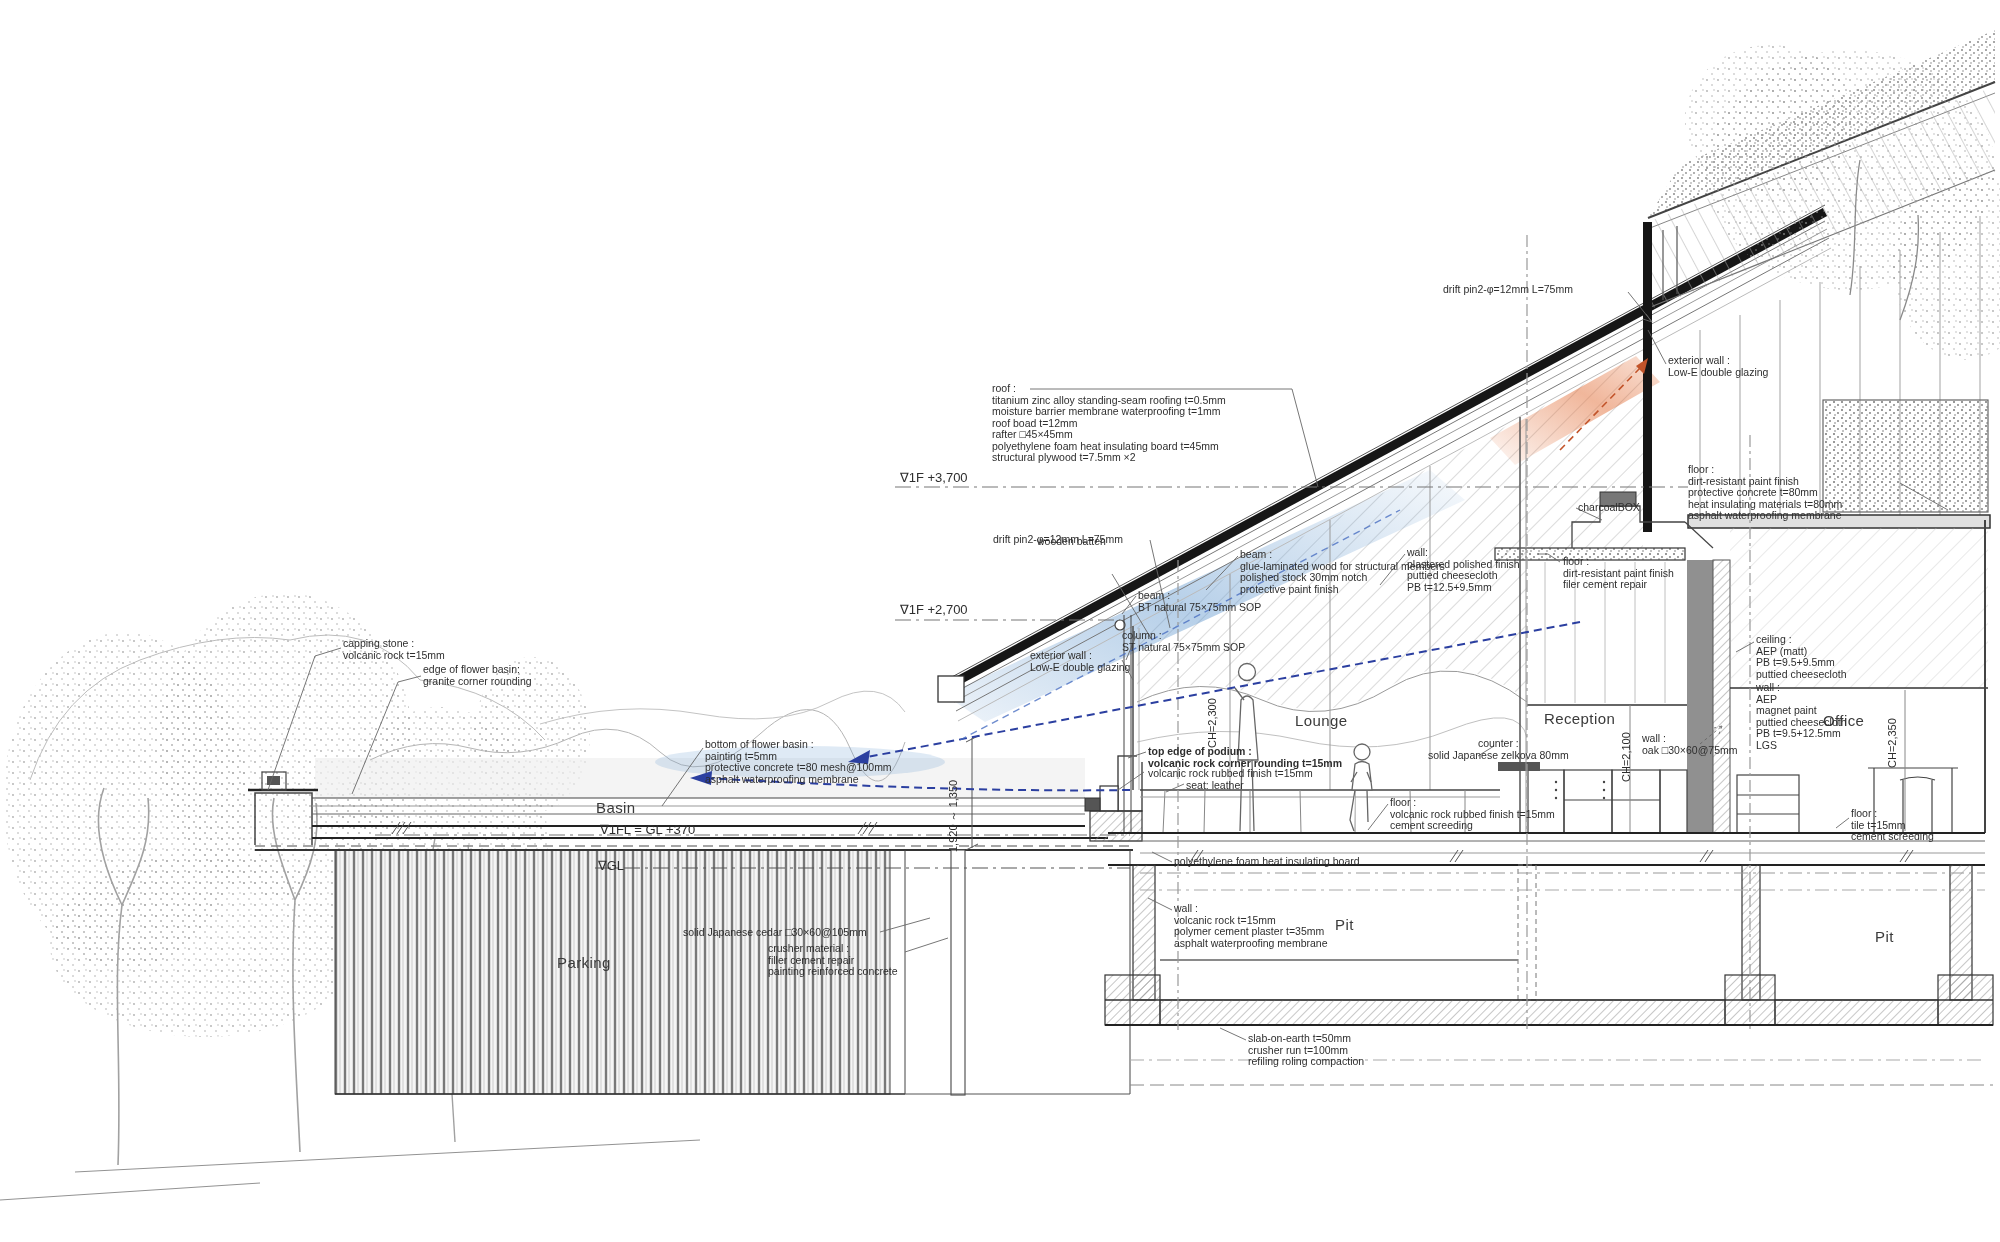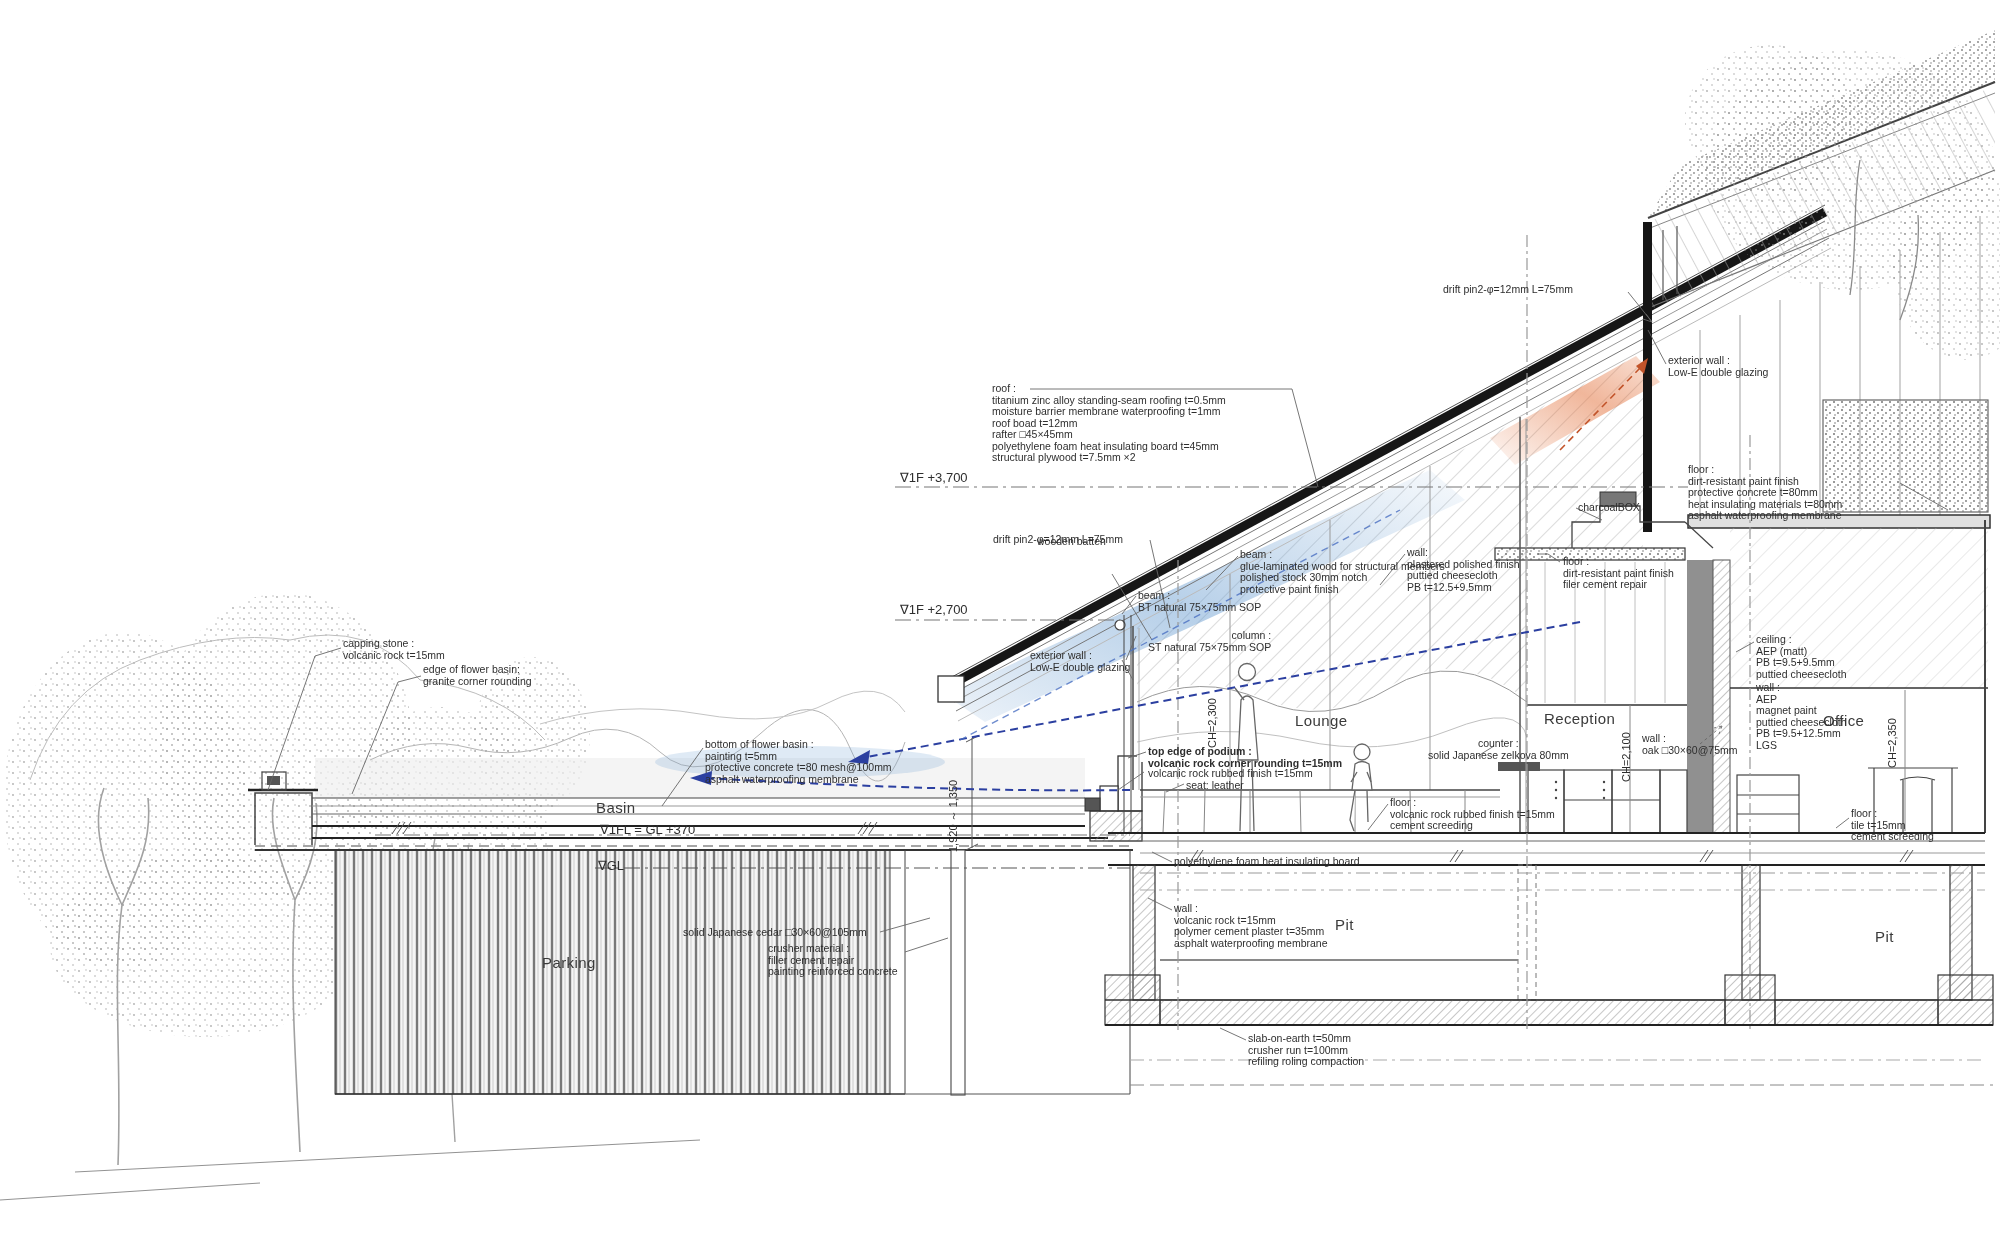--- a/index.html
+++ b/index.html
@@ -324,21 +324,21 @@
     <circle cx="1362" cy="752" r="8"></circle>
     <path d="M1352,790 L1355,764 Q1362,759 1369,764 L1372,790 Z"></path>
     <path d="M1355,790 L1350,820 L1354,831 M1367,790 L1368,822 M1357,772 L1351,782 M1367,772 L1371,782"></path>
   </g>
 </svg>
 <div id="labels">
       <div class="room" style="left: 596px; top: 764px; margin-top: 35px;">Basin</div>
       <div class="room" style="left: 1295px; top: 712px;">Lounge</div>
       <div class="room" style="left: 1544px; top: 710px;">Reception</div>
       <div class="room" style="left: 1823px; top: 712px;">Office</div>
-      <div class="room" style="left: 542px; top: 954px; text-align: center;">Parking</div>
+      <div class="room" style="left: 557px; top: 954px; text-align: center;">Parking</div>
       <div class="room" style="left: 1335px; top: 916px;">Pit</div>
       <div class="room" style="left: 1875px; top: 928px;">Pit</div>
       <div class="level" style="left: 900px; top: 470px;">∇1F +3,700</div>
       <div class="level" style="left: 900px; top: 602px;">∇1F +2,700</div>
       <div class="level" style="left: 600px; top: 822px;">∇1FL = GL +370</div>
       <div class="level" style="left: 598px; top: 858px;">∇GL</div>
       <div class="vdim" style="left: 946px; top: 852px;">1,920 ～ 1,350</div>
       <div class="vdim" style="left: 1206px; top: 748px;">CH=2,300</div>
       <div class="vdim" style="left: 1620px; top: 782px;">CH=2,100</div>
       <div class="vdim" style="left: 1886px; top: 768px;">CH=2,350</div>
@@ -354,21 +354,21 @@
       <div class="ann" style="left: 993px; top: 534px;">
         <div>drift pin2-φ=12mm L=75mm</div>
       </div>
       <div class="ann" style="left: 1037px; top: 536px;">
         <div>wooden batten</div>
       </div>
       <div class="ann" style="left: 1138px; top: 590px;">
         <span class="t">beam :</span>
         <div>BT natural 75×75mm SOP</div>
       </div>
-      <div class="ann" style="left: 1148px; top: 630px; text-align: right;">
+      <div class="ann" style="left: 1122px; top: 630px;">
         <span class="t">column :</span>
         <div>ST natural 75×75mm SOP</div>
       </div>
       <div class="ann" style="left: 1030px; top: 650px;">
         <span class="t">exterior wall :</span>
         <div>Low-E double glazing</div>
       </div>
       <div class="ann" style="left: 1240px; top: 549px;">
         <span class="t">beam :</span>
         <div>glue-laminated wood for structural members</div>

